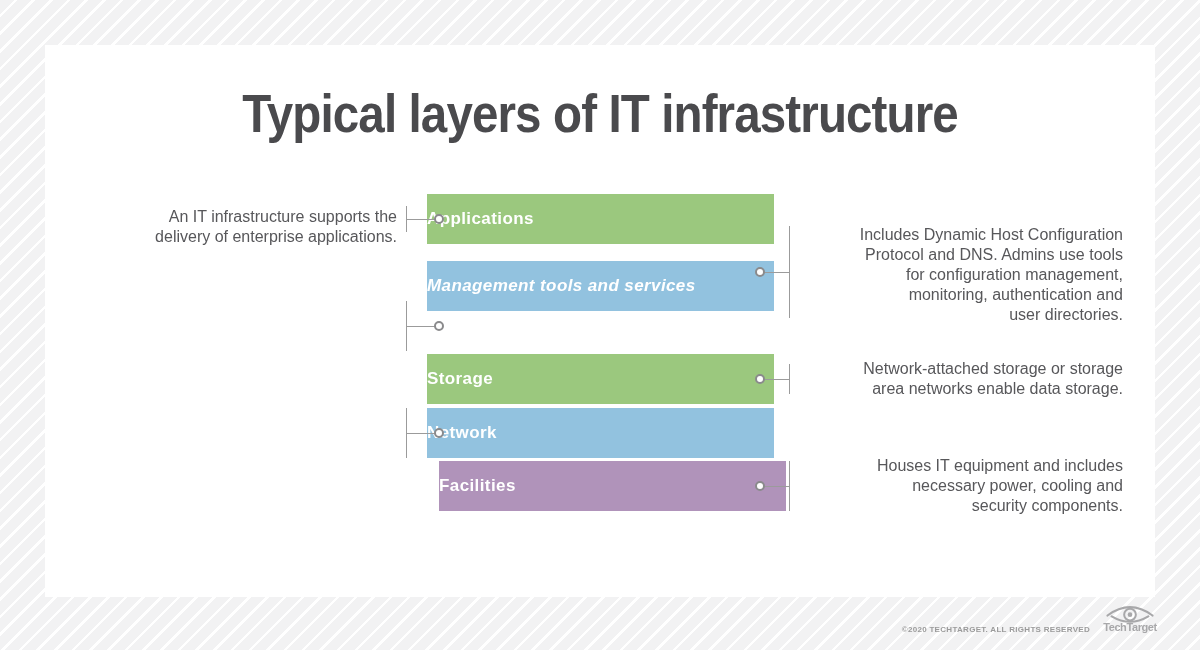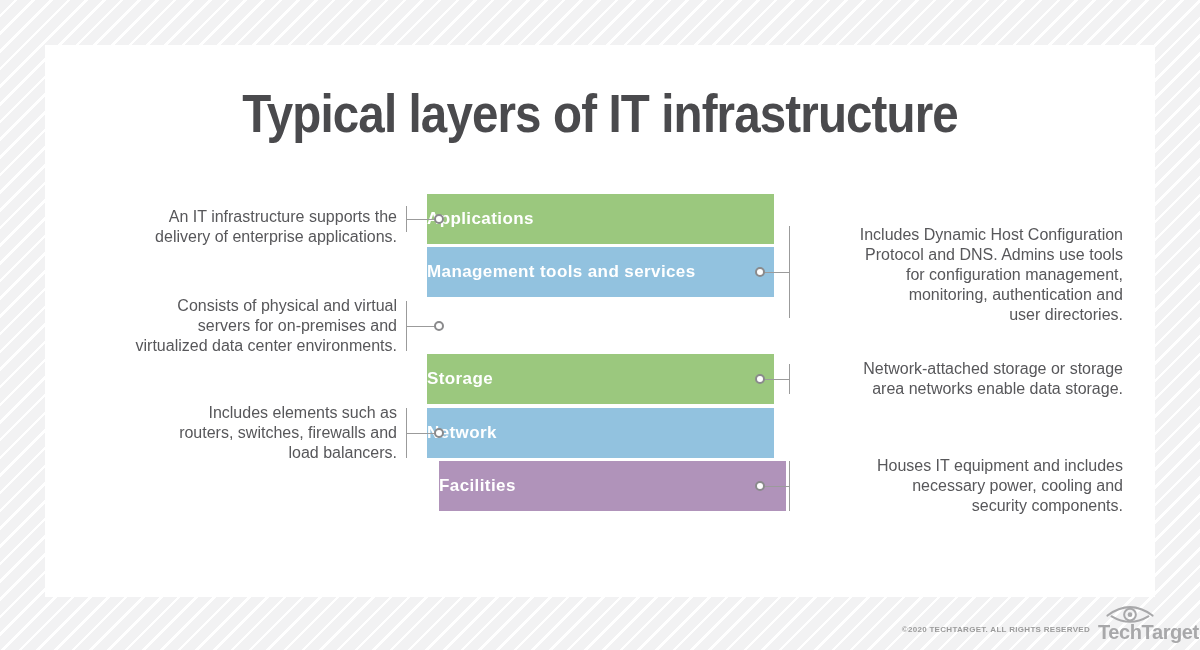--- a/index.html
+++ b/index.html
@@ -55,69 +55,63 @@
     position: absolute; top: 625px; right: 110px;
     font-size: 8px; font-weight: 700; letter-spacing: 0.3px;
     color: #9b9b9b; white-space: nowrap;
   }
   .brand {
     position: absolute; left: 1098px; top: 602px; width: 64px;
     text-align: center; color: #a8a8aa;
   }
   .brand .eye { display: block; margin: 0 auto; }
   .brand .name {
-    font-size: 20px; font-weight: 700; letter-spacing: -0.4px;
+    font-size: 11px; font-weight: 700; letter-spacing: -0.4px;
     margin-top: -3px; color: #a8a8aa;
   }
 </style>
 </head>
 <body>
 
 <div class="stage">
   <div class="card"></div>
 
   <div class="title">Typical layers of IT infrastructure</div>
 
   <div class="bar" style="top: 194px; background-color: rgb(155, 200, 126);">Applications</div>
-  <div class="bar" style="top: 247px; background-color: rgb(146, 194, 223);">Management tools and services</div>
+  <div class="bar" style="top: 261px; background-color: rgb(146, 194, 223); font-style: italic;">Management tools and services</div>
   <div class="bar" style="top: 354px; background-color: rgb(155, 200, 126);">Storage</div>
   <div class="bar" style="top: 408px; background-color: rgb(146, 194, 223);">Network</div>
   <div class="bar" style="top: 461px; background-color: rgb(176, 147, 186); margin-left: 12px;">Facilities</div>
 
   <div class="note left" style="top:207px">An IT infrastructure supports the
 delivery of enterprise applications.</div>
   <div class="tick" style="left:406px; top:206px; height:26px"></div>
   <div class="hline" style="left:406px; top:219px; width:29px"></div>
   <div class="dot" style="left:434px; top:214px"></div>
 
   <div class="note right" style="top:225px">Includes Dynamic Host Configuration
 Protocol and DNS. Admins use tools
 for configuration management,
 monitoring, authentication and
 user directories.</div>
   <div class="tick" style="left:789px; top:226px; height:92px"></div>
   <div class="hline" style="left:764px; top:272px; width:25px"></div>
   <div class="dot" style="left:755px; top:267px"></div>
 
-  <div class="note left" style="top:296px">Consists of physical and virtual
-servers for on-premises and
-virtualized data center environments.</div>
   <div class="tick" style="left:406px; top:301px; height:50px"></div>
   <div class="hline" style="left:406px; top:326px; width:29px"></div>
   <div class="dot" style="left:434px; top:321px"></div>
 
   <div class="note right" style="top:359px">Network-attached storage or storage
 area networks enable data storage.</div>
   <div class="tick" style="left:789px; top:364px; height:30px"></div>
   <div class="hline" style="left:764px; top:379px; width:25px"></div>
   <div class="dot" style="left:755px; top:374px"></div>
 
-  <div class="note left" style="top:403px">Includes elements such as
-routers, switches, firewalls and
-load balancers.</div>
   <div class="tick" style="left:406px; top:408px; height:50px"></div>
   <div class="hline" style="left:406px; top:433px; width:29px"></div>
   <div class="dot" style="left:434px; top:428px"></div>
 
   <div class="note right" style="top:456px">Houses IT equipment and includes
 necessary power, cooling and
 security components.</div>
   <div class="tick" style="left:789px; top:461px; height:50px"></div>
   <div class="hline" style="left:764px; top:486px; width:25px"></div>
   <div class="dot" style="left:755px; top:481px"></div>

